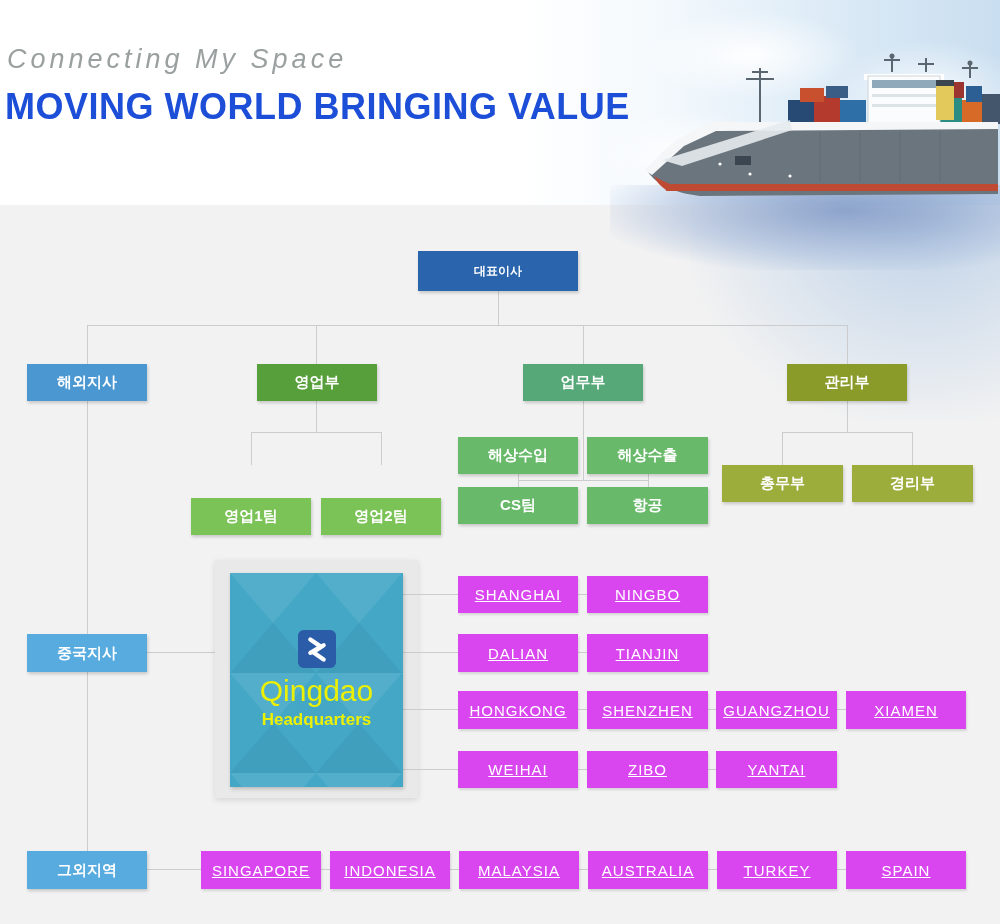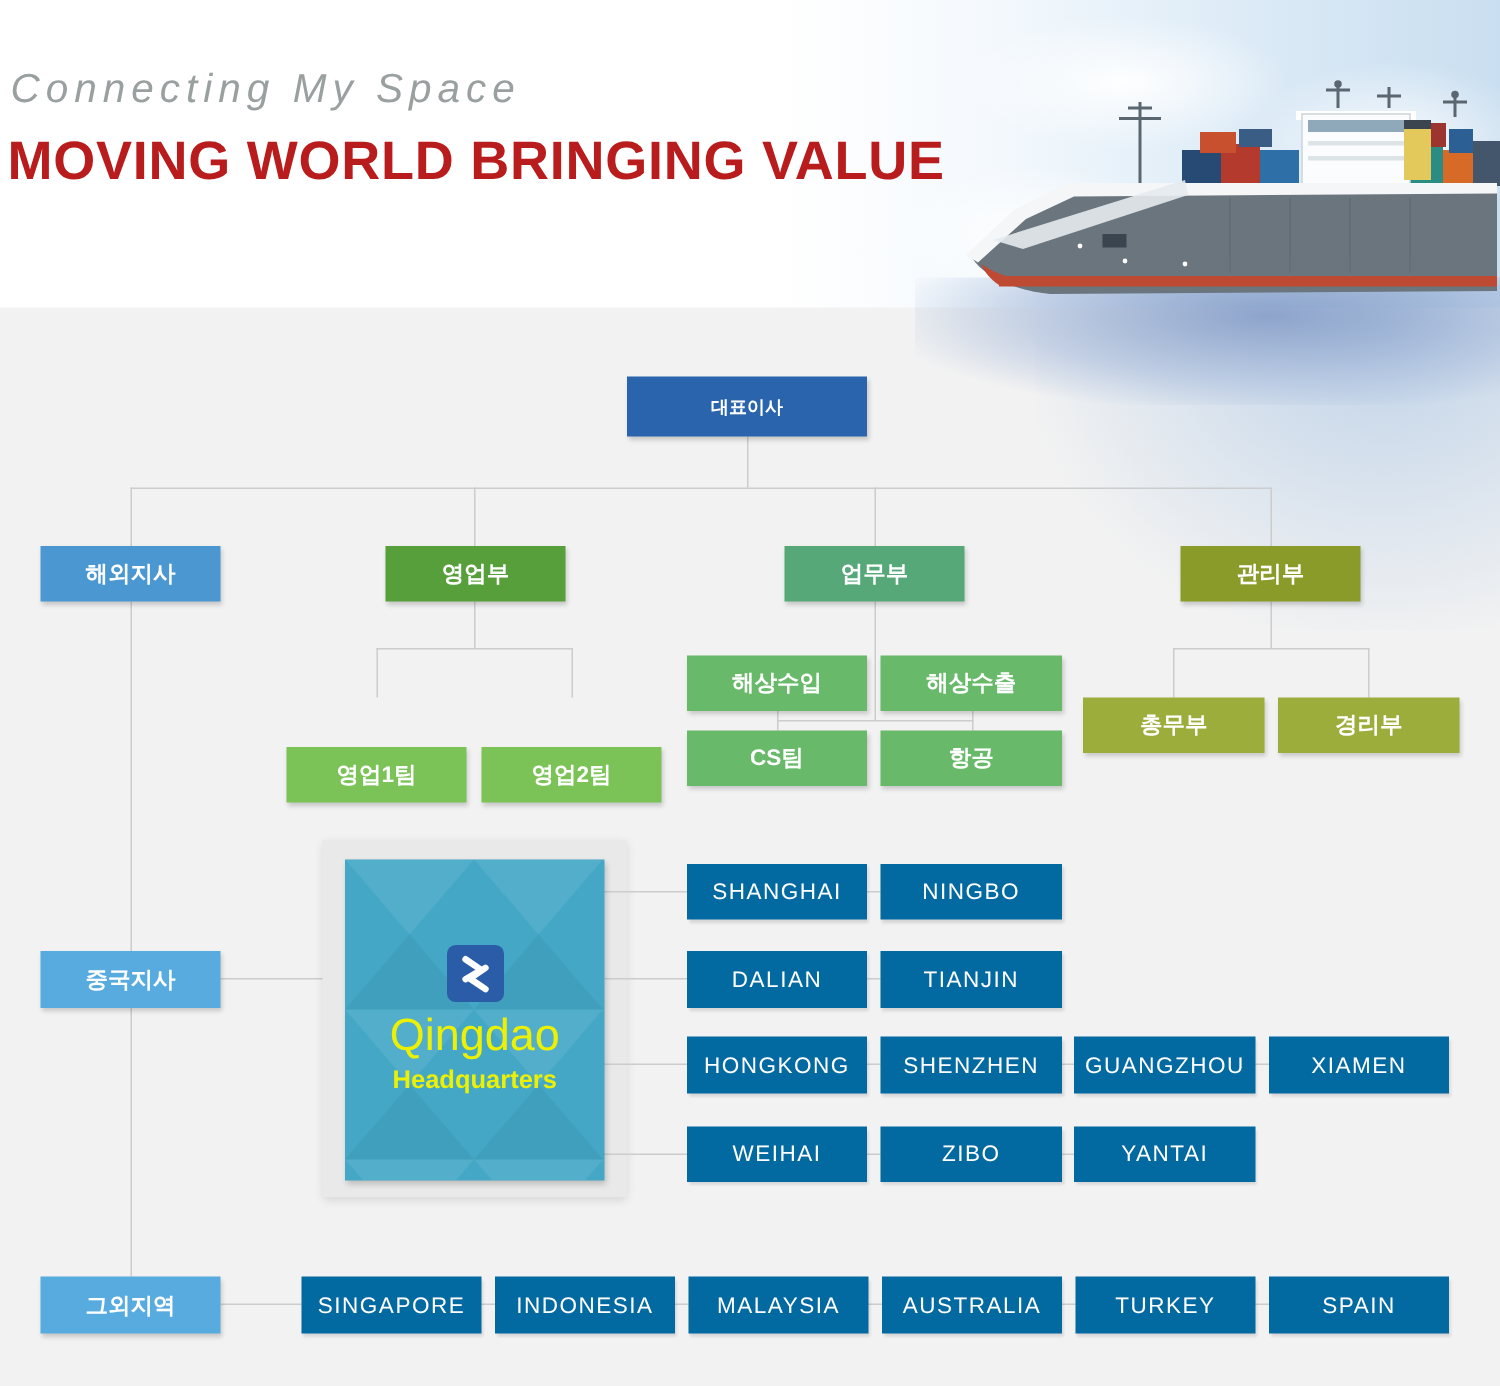--- a/index.html
+++ b/index.html
@@ -11,37 +11,37 @@
           background:linear-gradient(to right,#ffffff 0%,#ffffff 52%,#f4f9fd 66%,#dbeaf6 84%,#c9def0 100%);}
   .sky-lower{position:absolute;left:690px;top:190px;width:310px;height:230px;
           background:radial-gradient(ellipse at 75% 10%,rgba(173,199,228,.75) 0%,rgba(196,214,234,.45) 45%,rgba(242,242,242,0) 75%);}
   .cloud{position:absolute;border-radius:50%;}
   .cloud.c1{left:640px;top:10px;width:220px;height:90px;background:radial-gradient(ellipse,rgba(255,255,255,.95) 0%,rgba(255,255,255,0) 70%);}
   .cloud.c2{left:830px;top:40px;width:200px;height:110px;background:radial-gradient(ellipse,rgba(255,255,255,.8) 0%,rgba(255,255,255,0) 70%);}
   .cloud.c3{left:600px;top:110px;width:180px;height:90px;background:radial-gradient(ellipse,rgba(255,255,255,.9) 0%,rgba(255,255,255,0) 70%);}
   .water{position:absolute;left:610px;top:185px;width:390px;height:85px;
          background:radial-gradient(ellipse at 60% 30%,rgba(125,150,195,.8) 0%,rgba(165,185,218,.55) 50%,rgba(242,242,242,0) 78%);}
   .subtitle{position:absolute;left:7px;top:44px;font-size:27px;font-style:italic;letter-spacing:4px;color:#9aa0a0;}
-  .title{position:absolute;left:5px;top:86px;font-size:36px;font-weight:bold;letter-spacing:.5px;color:#b91c1c;}
+  .title{position:absolute;left:5px;top:86px;font-size:36px;font-weight:bold;letter-spacing:.5px;color:#1d4ed8;}
   .ship{position:absolute;left:640px;top:52px;}
 
   
   .line{position:absolute;background:#cccccc;}
   .node{position:absolute;display:flex;align-items:center;justify-content:center;
         color:#ffffff;font-size:15px;font-weight:bold;box-shadow:1px 2px 3px rgba(0,0,0,.18);}
   .ceo{background:#2a64ad;font-size:12px;}
   .blue{background:#4a97d2;}
   .lblue{background:#57abdf;}
   .green{background:#579f3a;}
   .tgreen{background:#7bc357;margin-top:33px;}
   .sgreen{background:#56a878;}
   .ogreen{background:#68ba6a;}
   .olive{background:#8a9b2a;}
   .tolive{background:#9cad3c;}
-  .city{background:#0369a1;font-weight:normal;letter-spacing:1px;font-size:15px;box-shadow:1px 2px 2px rgba(0,0,0,.12);}
+  .city{background:#d946ef;font-weight:normal;letter-spacing:1px;font-size:15px;box-shadow:1px 2px 2px rgba(0,0,0,.12);text-decoration:underline;}
 
   .hq-panel{position:absolute;left:215px;top:560px;width:203px;height:238px;background:#e9e9e9;box-shadow:0 2px 6px rgba(0,0,0,.12);}
   .hq-box{position:absolute;left:230px;top:573px;width:173px;height:214px;background:#43a7c5;
           display:flex;flex-direction:column;align-items:center;justify-content:center;box-shadow:1px 2px 4px rgba(0,0,0,.2);}
   .hq-pattern{position:absolute;left:0;top:0;width:100%;height:100%;}
   .hq-name{position:relative;color:#ecf005;font-size:30px;margin-top:6px;}
   .hq-sub{position:relative;color:#ecf005;font-size:17px;font-weight:bold;margin-top:2px;}
   .hq-logo{position:relative;}
 </style>
 </head>

